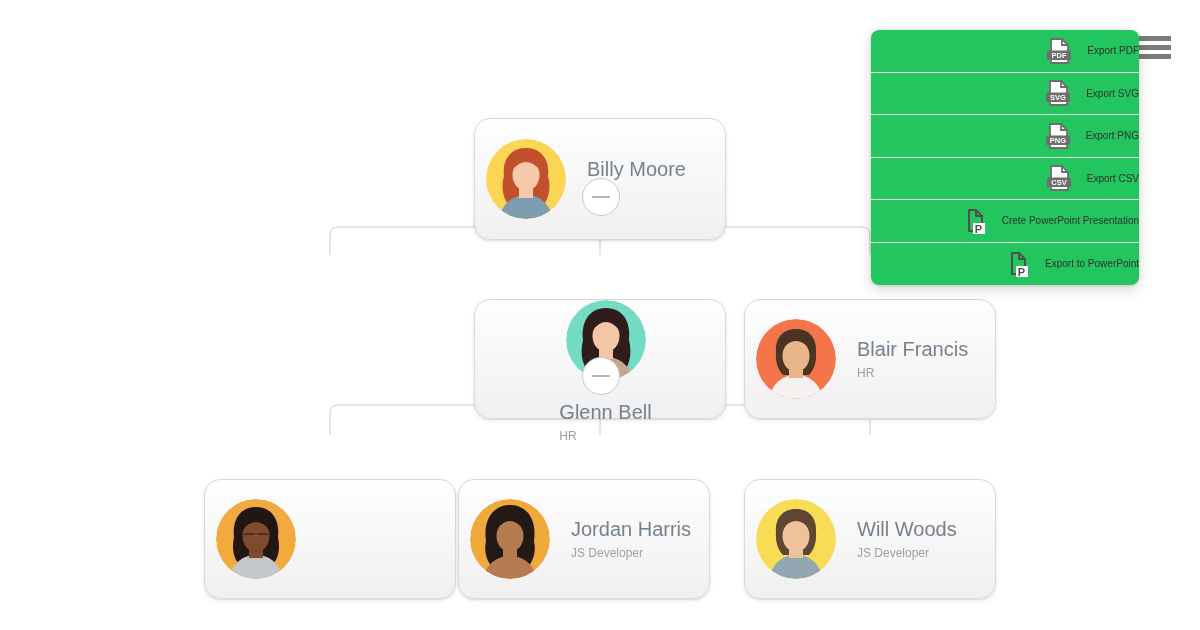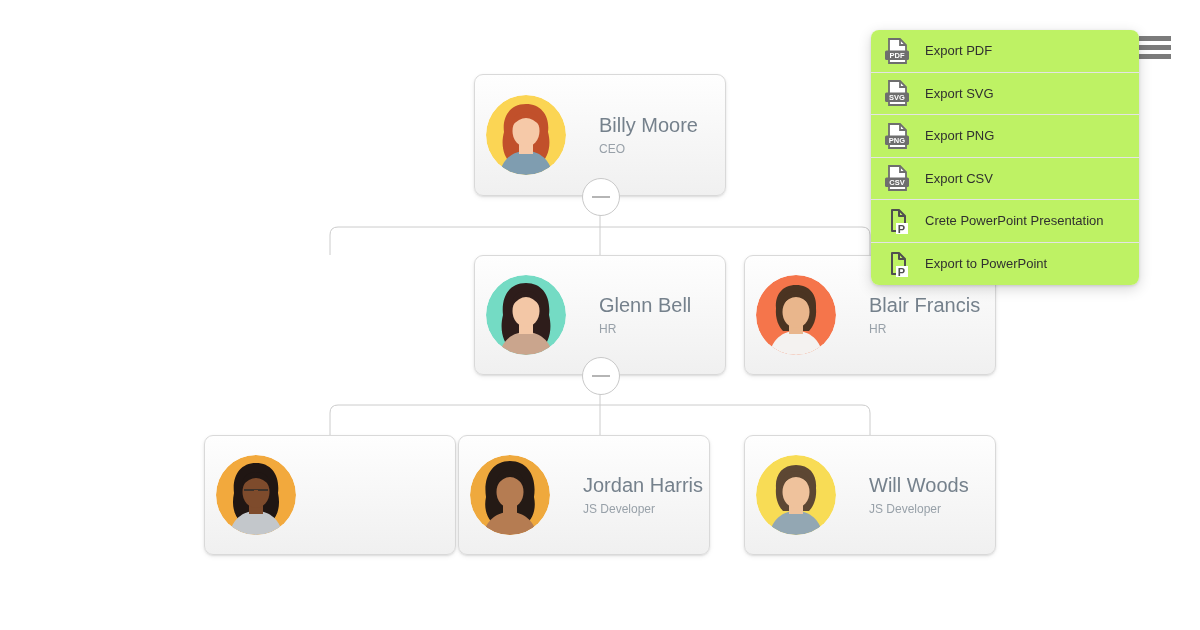--- a/index.html
+++ b/index.html
@@ -1,44 +1,44 @@
 <!DOCTYPE html>
 <html><head>
 <meta charset="utf-8">
 <style>
   html,body{margin:0;padding:0;background:#fff;}
   .stage{position:relative;width:1200px;height:630px;background:#ffffff;overflow:hidden;
          font-family:"Liberation Sans",sans-serif;}
   
   .connectors{position:absolute;left:0;top:0;z-index:1;}
   
-  .card{position:absolute;width:252px;height:120px;border:1px solid #d9d9d9;border-radius:9px;
+  .card{position:absolute;width:252px;height:120px;border:1px solid #d9d9d9;border-radius:16px;
         background:linear-gradient(180deg,#fefefe 0%,#f0f0f0 100%);
         box-shadow:0 1px 2px rgba(0,0,0,.10),0 2px 5px rgba(0,0,0,.06);
-        display:flex;align-items:center;padding-left:11px;box-sizing:border-box;gap:33px;z-index:2;}
+        display:flex;align-items:center;padding-left:11px;box-sizing:border-box;gap:21px;z-index:2;margin-top:44px;}
   .card-ceo{left:474px;top:74px;height:122px;}
-  .card-billie{left:204px;top:255px;} .card-glenn{left:474px;top:255px;} .card-blair{left:744px;top:255px;align-items:center;}
+  .card-billie{left:204px;top:255px;} .card-glenn{left:474px;top:255px;flex-direction:column;} .card-blair{left:744px;top:255px;align-items:center;}
   .card-skye{left:204px;top:435px;} .card-jordan{left:458px;top:435px;} .card-will{left:744px;top:435px;align-items:center;}
   .avatar{width:80px;height:80px;border-radius:50%;flex:0 0 auto;display:block;}
   .who{display:flex;flex-direction:column;justify-content:center;}
   .name{font-size:20px;color:#75818c;margin-bottom:5px;white-space:nowrap;}
   .title{font-size:12px;color:#98a1a9;white-space:nowrap;}
   
   .toggle{position:absolute;width:36px;height:36px;border-radius:50%;background:#fff;
           border:1px solid #c9c9c9;z-index:3;display:flex;align-items:center;justify-content:center;cursor:pointer;}
   .toggle-1{left:582px;top:178px;} .toggle-2{left:582px;top:357px;}
   .toggle .bar{width:18px;height:2px;background:#b5b5b5;}
   
   .menu{position:absolute;left:871px;top:30px;width:268px;background:#fff;border-radius:8px;
         box-shadow:0 1px 3px rgba(0,0,0,.12),0 4px 14px rgba(0,0,0,.16);z-index:5;overflow:hidden;}
   .menu-item{height:42.5px;display:flex;align-items:center;gap:15px;padding-left:13px;
-             border-bottom:1px solid #e4e4e4;box-sizing:border-box;cursor:pointer;background:#bef264;}
+             border-bottom:1px solid #e4e4e4;box-sizing:border-box;cursor:pointer;background:#22c55e;justify-content:flex-end;}
   .menu-item:last-child{border-bottom:none;}
   .mi-icon{width:26px;height:26px;flex:0 0 auto;display:block;}
-  .mi-label{font-size:13px;color:#303030;}
+  .mi-label{font-size:10px;color:#303030;}
   
   .hamburger{position:absolute;left:1139px;top:36px;width:32px;height:23px;display:flex;
              flex-direction:column;justify-content:space-between;cursor:pointer;z-index:4;}
   .hamburger .hb{height:5px;background:#7b7b7b;}
 </style>
 </head>
 <body>
 
 <div class="stage">
 

